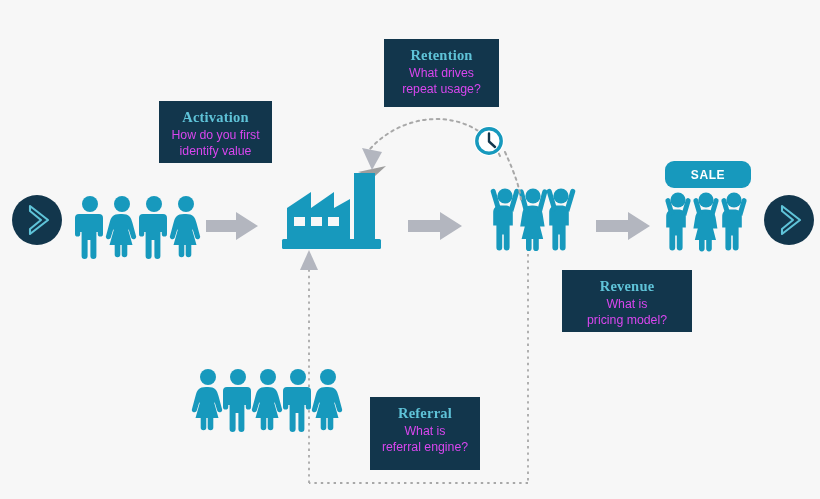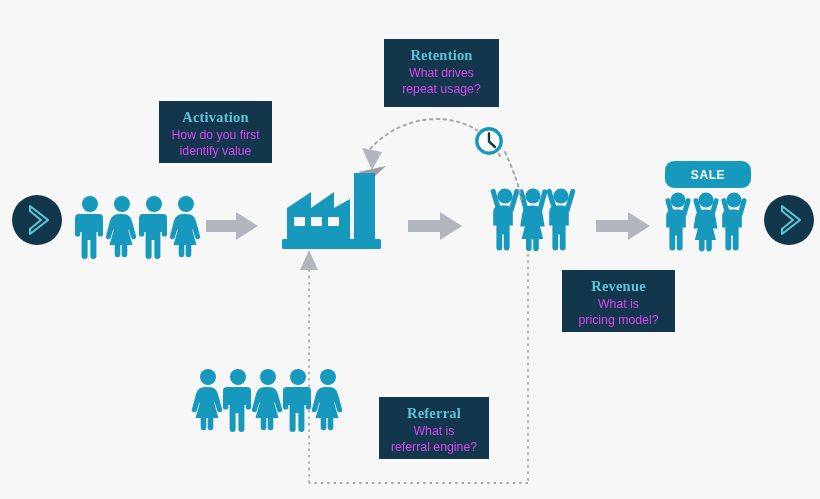--- a/index.html
+++ b/index.html
@@ -48,22 +48,22 @@
   .callout .c-body {
     display: block;
     font-family: "Liberation Sans", sans-serif;
     font-size: 12.3px;
     color: #d946ef;
     white-space: pre-line;
   }
   #callout-acquisition { left: 159px; top: 101px; width: 113px; height: 62px; }
   #callout-retention   { left: 384px; top: 39px;  width: 115px; height: 68px; }
   #callout-activation  { left: 379px; top: 270px; width: 110px; height: 62px; }
-  #callout-revenue     { left: 562px; top: 270px; width: 113px; height: 62px; }
-  #callout-referral    { left: 379px; top: 397px; width: 110px; height: 62px; }
+  #callout-revenue     { left: 562px; top: 270px; width: 130px; height: 62px; }
+  #callout-referral    { left: 370px; top: 397px; width: 110px; height: 73px; }
 
   
   #sale-label {
     position: absolute;
     left: 667px;
     top: 162px;
     width: 82px;
     height: 25px;
     display: flex;
     align-items: center;

